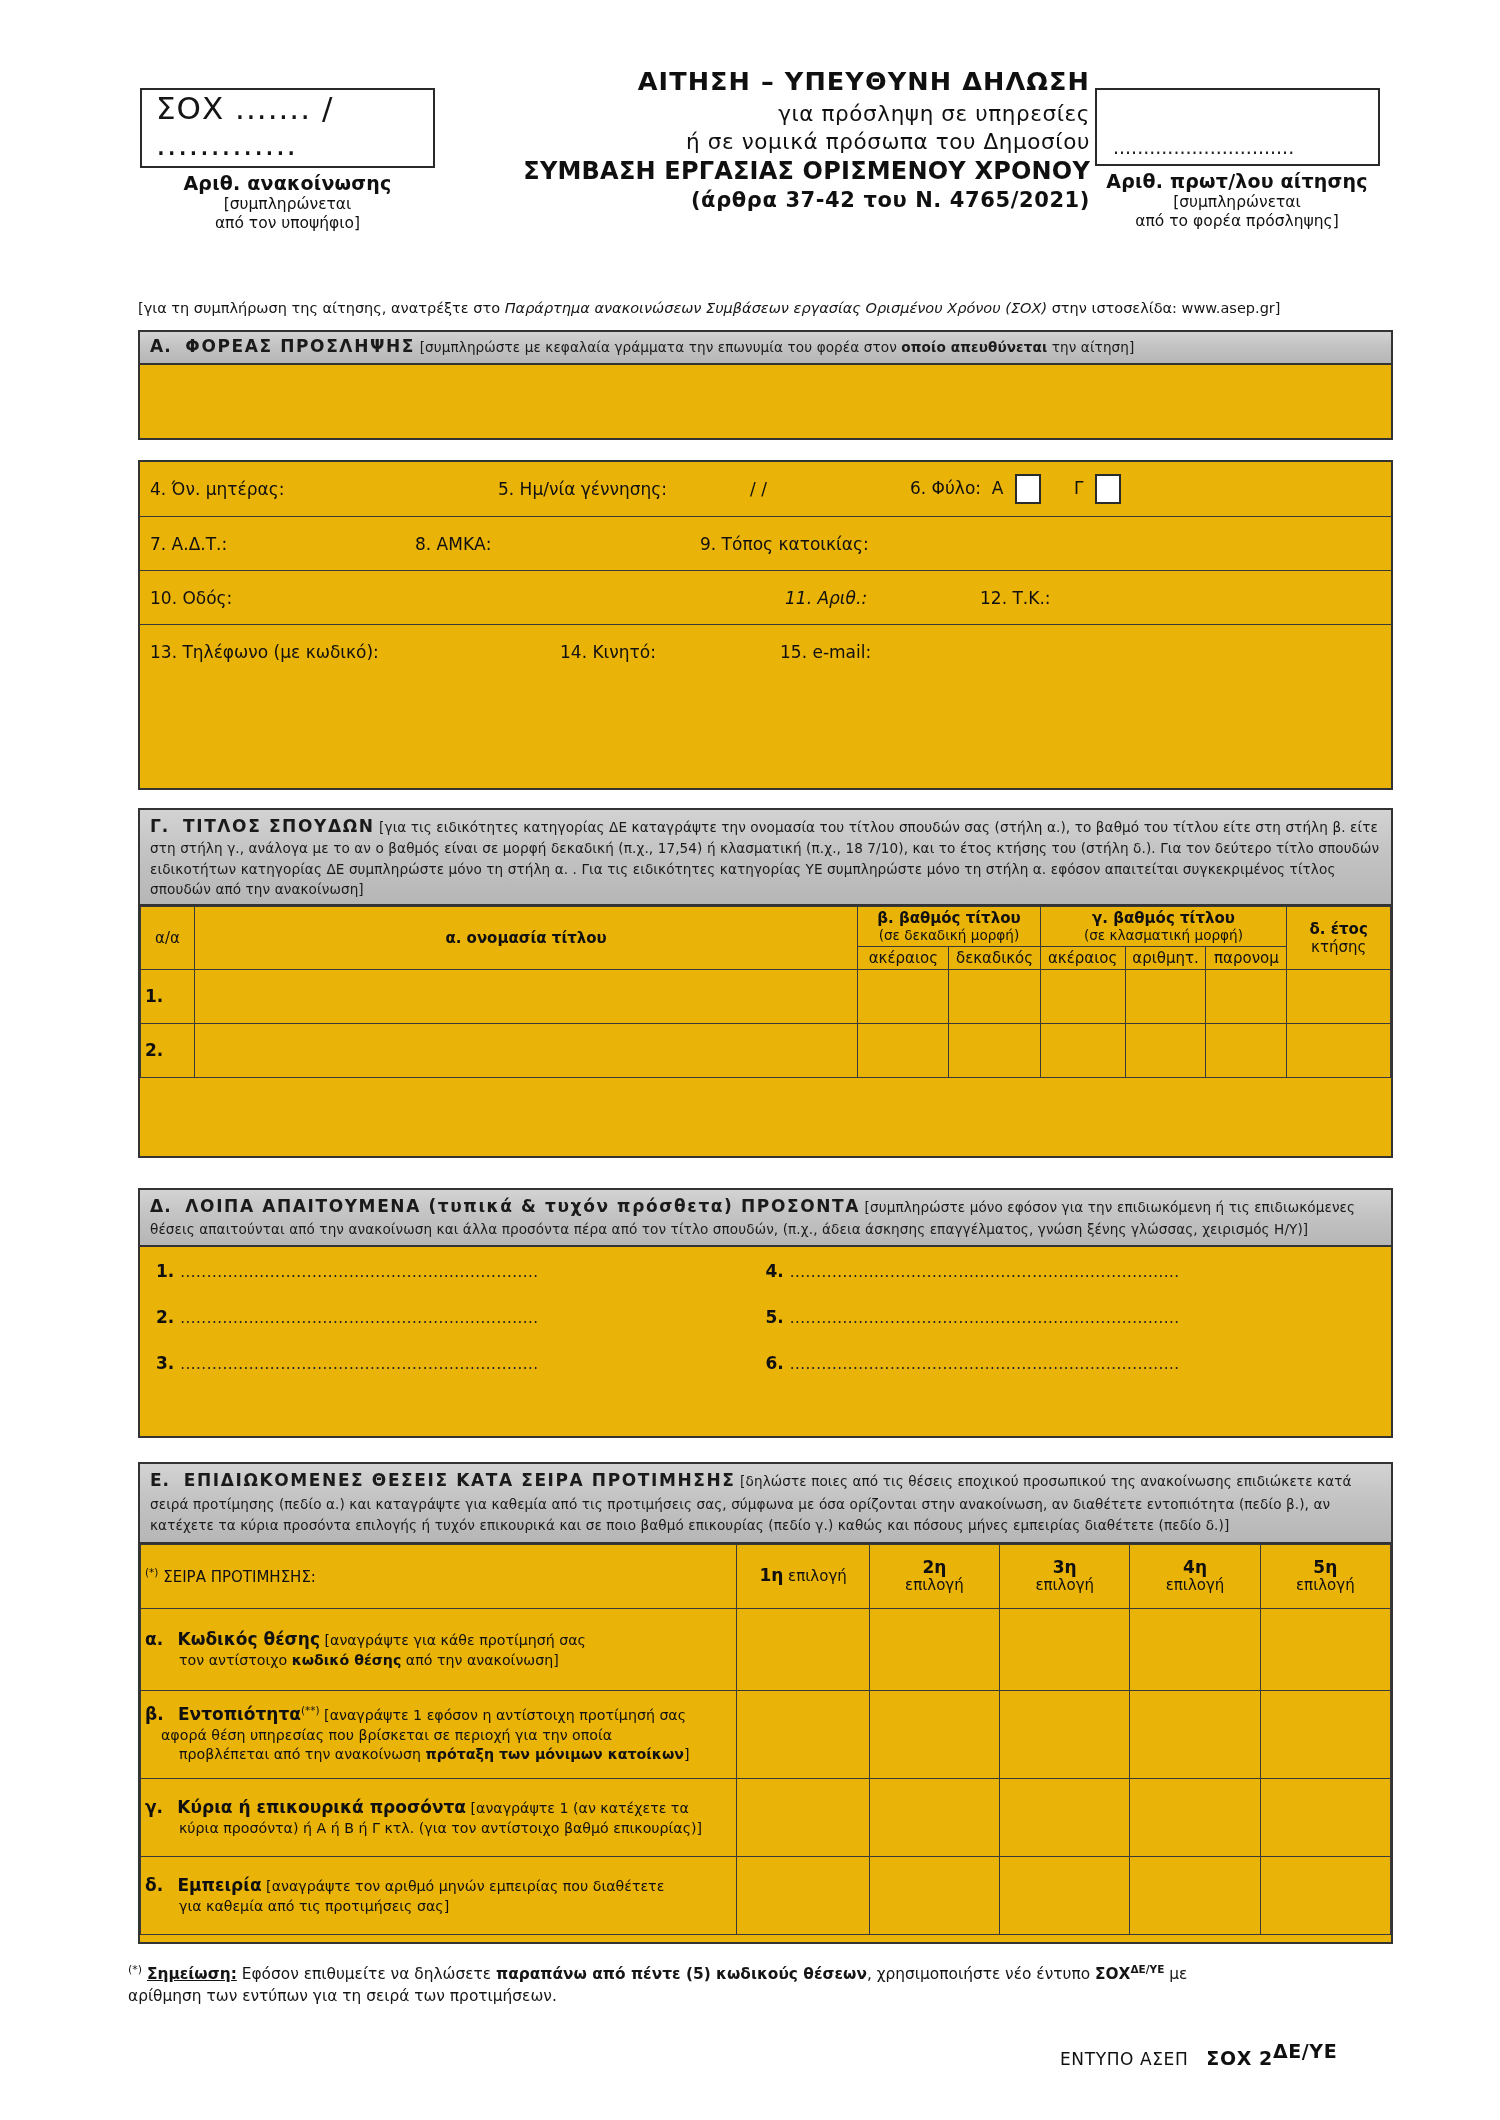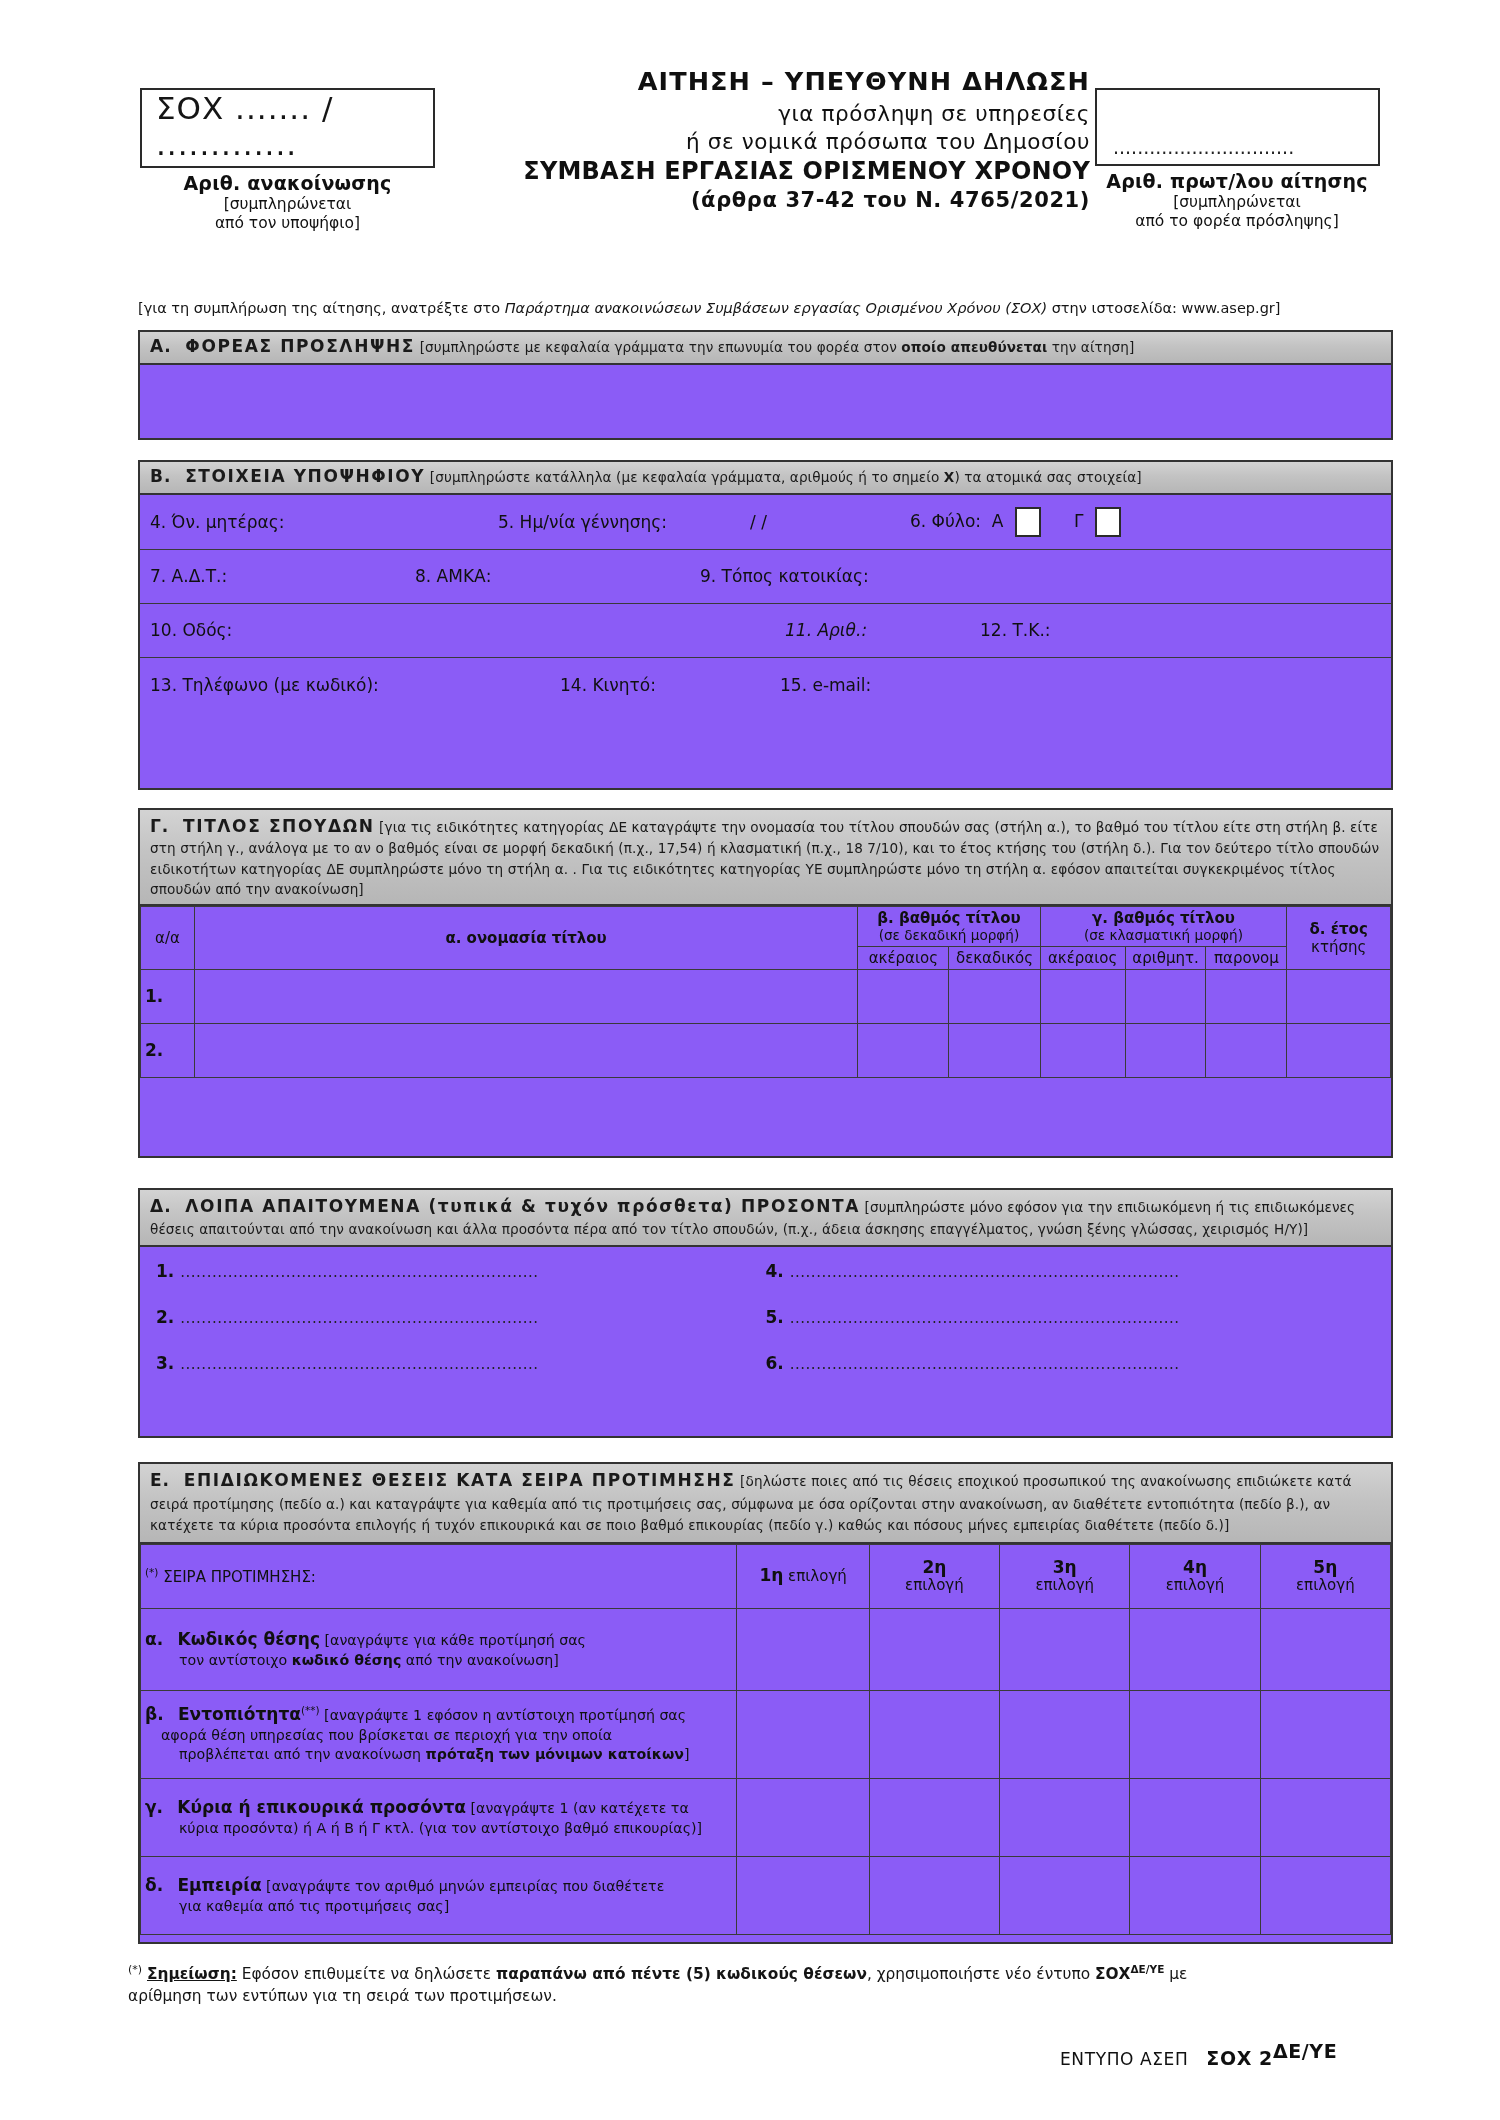--- a/index.html
+++ b/index.html
@@ -46,21 +46,21 @@
   .t5 { font-weight:bold; font-size:24px; letter-spacing:.2px; margin-top:3px; }
   .t6 { font-weight:bold; font-size:21px; letter-spacing:.6px; margin-top:3px; }
 
   .prefixnote {
     position:absolute; left:138px; top:300px; width:1255px;
     font-size:14.5px; color:#151515; white-space:nowrap;
   }
   .prefixnote i { font-style:italic; }
 
   
-  .sect { position:absolute; border:2px solid #333; background:#8b5cf6; }
+  .sect { position:absolute; border:2px solid #333; background:#eab308; }
   .sbar {
     background:linear-gradient(180deg,#d3d3d3 0%,#c3c3c3 45%,#b6b6b6 100%);
     border-bottom:2px solid #333;
     padding:4px 8px 5px 10px;
     font-size:14.4px; line-height:1.28; color:#1a1a1a;
   }
   .sbar .code { font-weight:bold; font-size:17px; letter-spacing:1px; }
   .sbar .ttl  { font-weight:bold; font-size:17px; letter-spacing:1.6px; }
   .sbar .note { font-size:13.6px; letter-spacing:.1px; }
   .sbar .note b { font-weight:bold; }
@@ -158,25 +158,20 @@
   <div class="sect" style="left:138px; top:330px; width:1255px; height:110px;">
     <div class="sbar">
       <span class="code">Α.</span>
       &nbsp;&nbsp;<span class="ttl">ΦΟΡΕΑΣ ΠΡΟΣΛΗΨΗΣ</span>
       <span class="note"><span>[συμπληρώστε με κεφαλαία γράμματα την επωνυμία του φορέα στον </span><b>οποίο απευθύνεται</b><span> την αίτηση]</span></span>
     </div>
     <div style="height:72px;"></div>
   </div>
 
   <div class="sect" style="left:138px; top:460px; width:1255px; height:330px;">
-    <div class="sbar">
-      <span class="code">Β.</span>
-      &nbsp;&nbsp;<span class="ttl">ΣΤΟΙΧΕΙΑ ΥΠΟΨΗΦΙΟΥ</span>
-      <span class="note"><span>[συμπληρώστε κατάλληλα (με κεφαλαία γράμματα, αριθμούς ή το σημείο </span><b>X</b><span>) τα ατομικά σας στοιχεία]</span></span>
-    </div>
 
 
     <div class="brow" style="height:55px;">
       <span class="fld" style="left:10px;">4. Όν. μητέρας:</span>
       <span class="fld" style="left:358px;">5. Ημ/νία γέννησης:</span>
       <span class="fld" style="left:610px;">/          /</span>
       <span class="fld" style="left:770px;">
         <span>6. Φύλο:</span>
         &nbsp;<span>Α</span>
         <span class="chk"></span>

